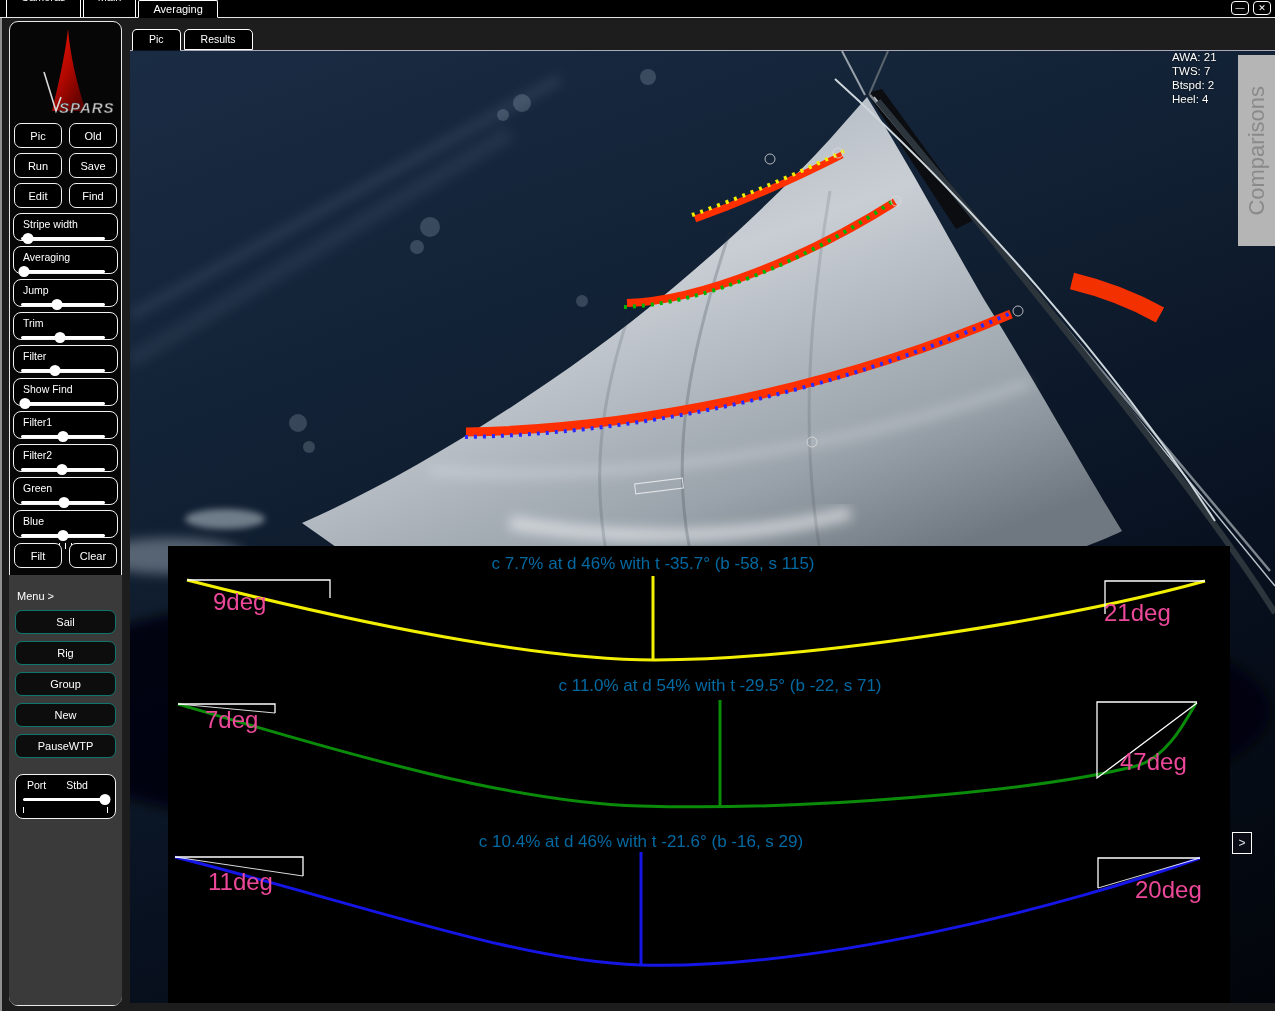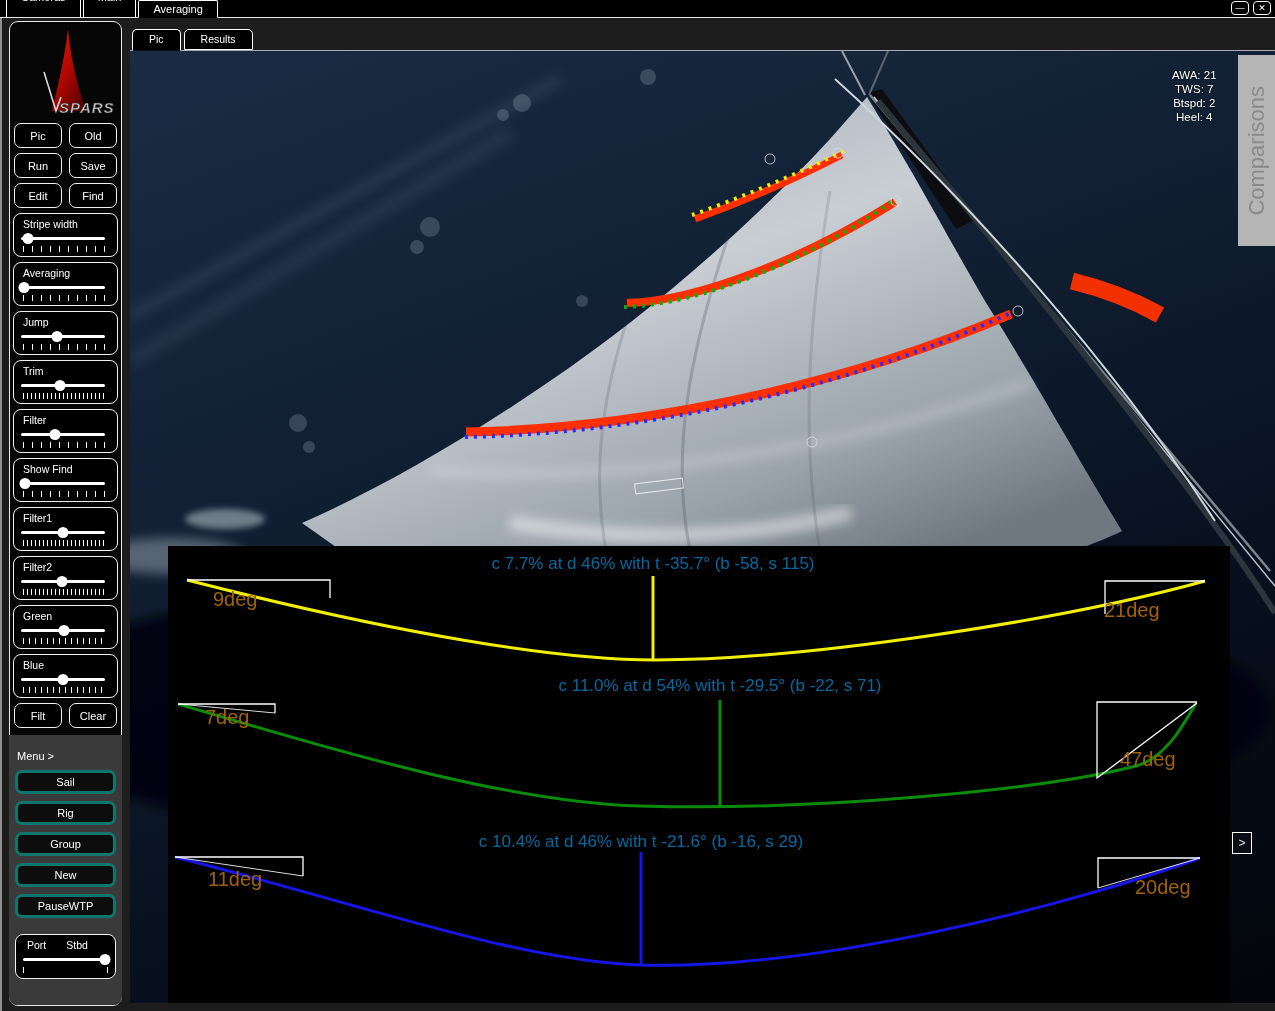--- a/index.html
+++ b/index.html
@@ -18,65 +18,65 @@
             color:#fff; font-size:9px; line-height:12px; text-align:center; }
 
   
   .sidebar { position:absolute; left:9px; top:21px; width:113px; height:985px; background:#060606;
              border:1px solid #e8e8e8; border-radius:9px; display:flex; flex-direction:column;
              align-items:center; padding:4px 3px 0 3px; gap:5px; z-index:10; }
   .logo { width:102px; height:92px; flex:none; }
   .btn-grid { display:grid; grid-template-columns:48px 48px; gap:5px 7px; }
   .sbtn { height:25px; background:#000; border:1px solid #f2f2f2; border-radius:7px; color:#fff;
           font-size:11px; display:flex; align-items:center; justify-content:center; }
-  .slider-group { width:105px; height:44px; flex:none; background:#000; border:1px solid #f2f2f2;
+  .slider-group { width:105px; height:28px; flex:none; background:#000; border:1px solid #f2f2f2;
                   border-radius:8px; padding:3px 12px 0 7px; }
   .slider-label { font-size:10.5px; color:#fff; margin:1px 0 2px 2px; white-space:nowrap; }
   .track { position:relative; height:13px; }
   .track::before { content:''; position:absolute; left:0; right:0; top:5px; height:3px;
                    background:#fff; border-radius:2px; }
   .thumb { position:absolute; top:1px; width:11px; height:11px; border-radius:50%; background:#fff;
            transform:translateX(-50%); }
   .ticks { height:6px; margin-top:1px; background-repeat:repeat-x; background-position:2px 0; }
   .ticks.coarse { background-image:repeating-linear-gradient(to right,#fff 0 1px,transparent 1px 9px); }
   .ticks.fine   { background-image:repeating-linear-gradient(to right,#fff 0 1px,transparent 1px 4px); }
   .ticks.medium { background-image:repeating-linear-gradient(to right,#fff 0 1px,transparent 1px 6px); }
   .ticks.ends   { background-image:linear-gradient(#fff,#fff),linear-gradient(#fff,#fff);
                   background-size:1px 6px; background-position:left top, right top; background-repeat:no-repeat; }
   .pair-row { display:flex; gap:7px; }
   .menu-panel { width:113px; flex:1; background:#3a3a3a; border-radius:0 0 8px 8px;
                 margin:2px -3px 0 -3px; padding:12px 6px; display:flex; flex-direction:column; gap:7px; }
   .menu-label { font-size:11px; color:#fff; padding:3px 2px 1px 2px; }
-  .mbtn { width:100%; height:24px; background:#0d0d0d; border:3px solid #0f766e; border-radius:7px;
+  .mbtn { width:100%; height:24px; background:#0d0d0d; border:1px solid #0f766e; border-radius:7px;
           color:#fff; font-size:11px; display:flex; align-items:center; justify-content:center; }
   .portstbd { width:101px; height:45px; background:#000; border:1px solid #f2f2f2; border-radius:8px;
               padding:3px 7px 0 7px; margin-top:9px; }
   .ps-labels { display:flex; gap:20px; font-size:10.5px; margin:1px 0 2px 4px; }
 
   
   .main-tabs { position:absolute; left:132px; top:29px; display:flex; z-index:6; }
   .mtab { height:21px; padding:0 16px; font-size:10.5px; line-height:19px; color:#fff; background:#000;
           border:1px solid #fff; border-radius:5px 5px 0 0; margin-right:3px; }
   .mtab.active { margin-bottom:-1px; height:22px; border-bottom:1px solid #06101e; }
 
   .photo { position:absolute; left:130px; top:50px; width:1145px; height:953px;
            border-top:1px solid #aab; background:linear-gradient(160deg,#1a2c44 0%,#112033 35%,#081120 65%,#02050a 100%); }
   .photo svg { position:absolute; left:0; top:0; }
 
-  .telemetry { position:absolute; left:1172px; top:68px; font-size:11.5px; line-height:14px;
-               color:#fff; z-index:8; text-shadow:0 0 2px #000;text-align:center; }
+  .telemetry { position:absolute; left:1172px; top:50px; font-size:11.5px; line-height:14px;
+               color:#fff; z-index:8; text-shadow:0 0 2px #000; }
   .comparisons { position:absolute; left:1238px; top:55px; width:37px; height:191px; background:#b5b5b5;
                  display:flex; align-items:center; justify-content:center; z-index:9; }
   .comparisons span { writing-mode:vertical-rl; transform:rotate(180deg); font-size:22px; color:#8a8a8a; }
 
   
   .overlay { position:absolute; left:168px; top:546px; width:1062px; height:457px; background:#000; z-index:7; }
   .overlay svg { position:absolute; left:0; top:0; }
   .caption { position:absolute; transform:translateX(-50%); font-size:17px; color:#0369a1; white-space:nowrap; }
-  .deg { position:absolute; font-size:20px; color:#a16207; white-space:nowrap; }
+  .deg { position:absolute; font-size:24px; color:#ec4899; white-space:nowrap; }
   .next-btn { position:absolute; left:1232px; top:832px; width:20px; height:22px; background:#0a0c16;
               border:1px solid #fff; color:#dfe4ea; font-size:12px; line-height:20px; text-align:center; z-index:12; }
 </style>
 </head>
 <body>
 
 <div class="edge-left"></div>
 
 <div class="topbar">
   <div class="wtab">Cameras</div>

